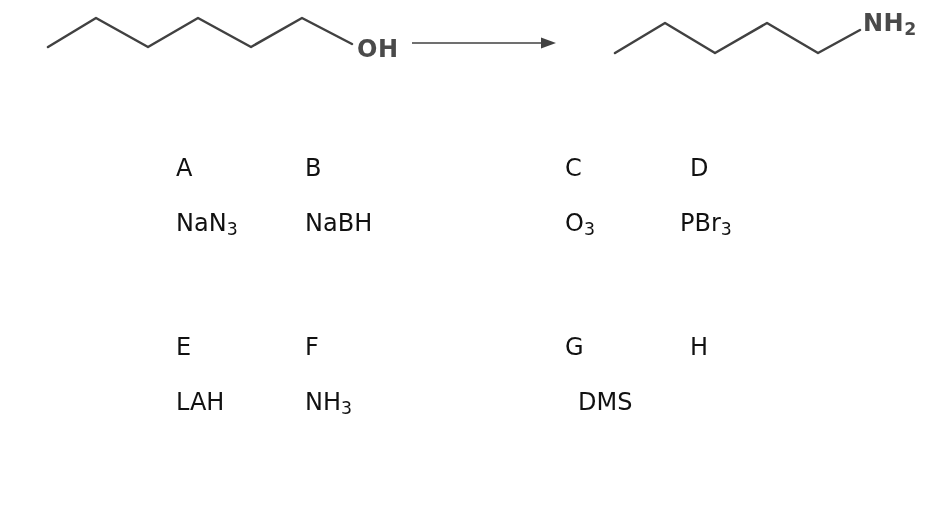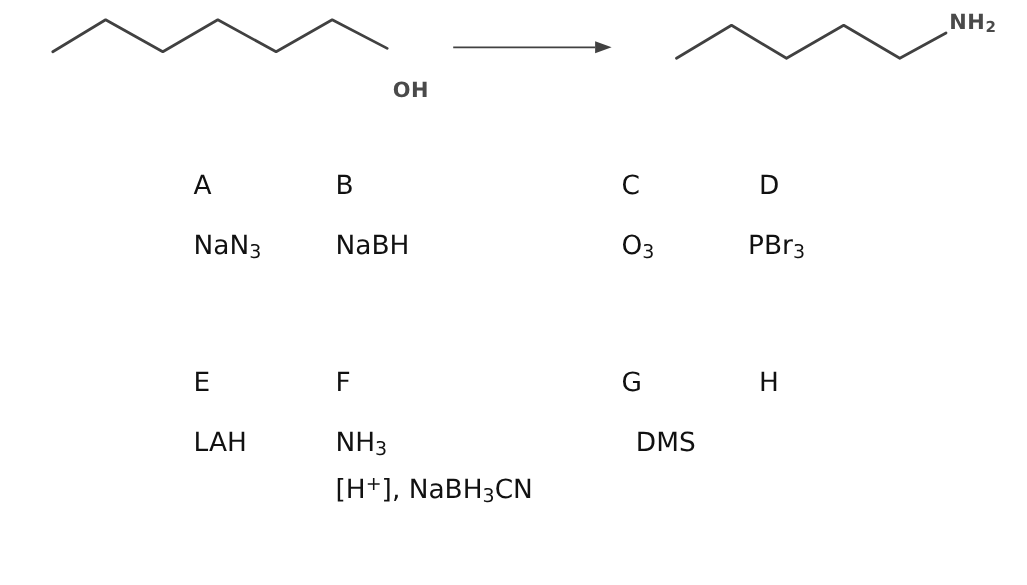--- a/index.html
+++ b/index.html
@@ -5,58 +5,57 @@
   html,body { margin:0; padding:0; background:#fff; }
   .stage {
     position:relative; width:934px; height:532px; background:#ffffff;
     font-family:"DejaVu Sans","Liberation Sans",sans-serif;
     color:#111111; overflow:hidden;
   }
   .abs { position:absolute; line-height:1; white-space:nowrap; }
   .prompt { font-size:22px; letter-spacing:0.2px; }
   .grid-letter { font-size:24px; }
   .grid-formula { font-size:24px; }
-  .atom-label { font-size:19px; font-weight:600; color:var(--atom-label,#4a4a4a); letter-spacing:0.5px; }
+  .atom-label { font-size:24px; font-weight:600; color:var(--atom-label,#4a4a4a); letter-spacing:0.5px; }
   sub { font-size:0.72em; vertical-align:-0.22em; line-height:0; }
   sup { font-size:0.72em; vertical-align:0.42em; line-height:0; }
   i { font-style:italic; }
   svg.scheme { position:absolute; left:0; top:0; }
   svg.scheme polyline { fill:none; stroke:var(--line,#414141); stroke-width:2.5; stroke-linejoin:round; stroke-linecap:round; }
   svg.scheme line.arrow-shaft { stroke:var(--line,#414141); stroke-width:1.6; }
   svg.scheme polygon.arrow-head { fill:var(--line,#414141); stroke:none; }
 </style>
 </head>
 <body>
 
 <div class="stage">
 
   <svg class="scheme" width="934" height="75" viewBox="0 0 934 75">
     <polyline points="48,47 96,18 148,47 198,18 251,47 302,18 352,44"></polyline>
     <line class="arrow-shaft" x1="412" y1="43" x2="541" y2="43"></line>
     <polygon class="arrow-head" points="541,37.5 556,43 541,48.5"></polygon>
     <polyline points="615,53 665,23 715,53 767,23 818,53 860,30"></polyline>
   </svg>
 
-  <div class="abs atom-label" style="left:357px; top:37px;margin-top:36px;"><span>OH</span></div>
+  <div class="abs atom-label" style="left:357px; top:37px;"><span>OH</span></div>
   <div class="abs atom-label" style="left:863px; top:11px;"><span>NH</span><sub>2</sub></div>
 
 
   <div class="abs grid-letter" style="left:176px; top:156px;">A</div>
   <div class="abs grid-letter" style="left:305px; top:156px;">B</div>
   <div class="abs grid-letter" style="left:565px; top:156px;">C</div>
   <div class="abs grid-letter" style="left:690px; top:156px;">D</div>
 
   <div class="abs grid-formula" style="left:176px; top:211px;text-align:center;"><span>NaN</span><sub>3</sub></div>
   <div class="abs grid-formula" style="left:305px; top:211px;"><span>NaBH</span></div>
   <div class="abs grid-formula" style="left:565px; top:211px;"><span>O</span><sub>3</sub></div>
   <div class="abs grid-formula" style="left:680px; top:211px;text-align:center;"><span>PBr</span><sub>3</sub></div>
 
   <div class="abs grid-letter" style="left:176px; top:335px;">E</div>
   <div class="abs grid-letter" style="left:305px; top:335px;">F</div>
   <div class="abs grid-letter" style="left:565px; top:335px;">G</div>
   <div class="abs grid-letter" style="left:690px; top:335px;">H</div>
 
   <div class="abs grid-formula" style="left:176px; top:390px;"><span>LAH</span></div>
   <div class="abs grid-formula" style="left:305px; top:390px;"><span>NH</span><sub>3</sub></div>
-  <div class="abs grid-formula" style="left:305px; top:433px;"><span>[H</span><sup>+</sup><span>], NaBH</span><sub>3</sub><span>CN</span></div>
   <div class="abs grid-formula" style="left:565px; top:390px;margin-left:13px;"><span>DMS</span></div>
 
 </div>
 
 </body></html>

